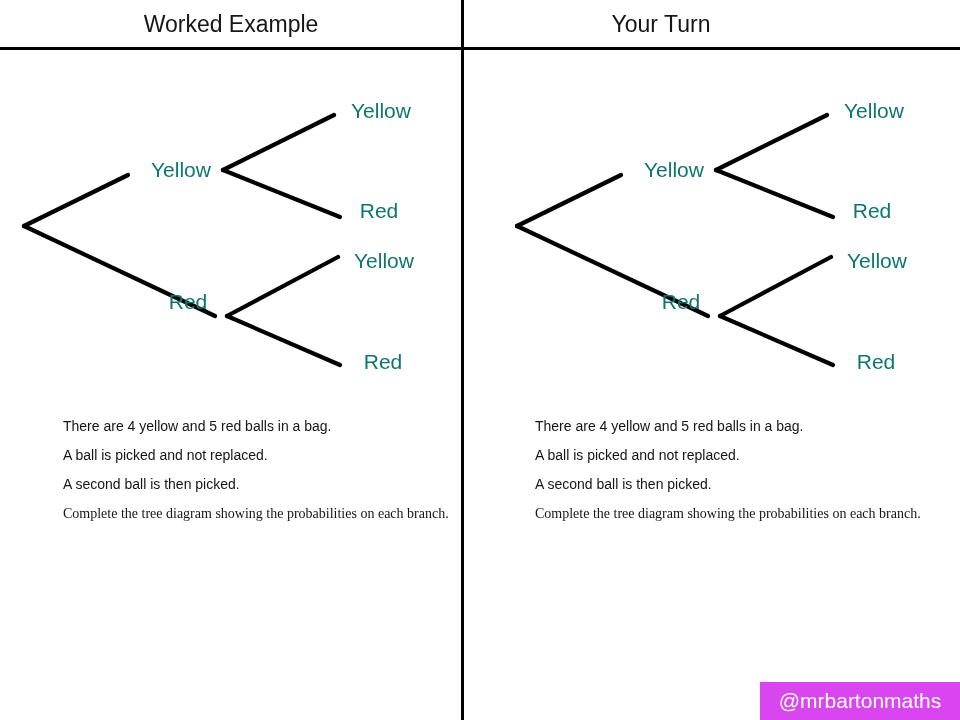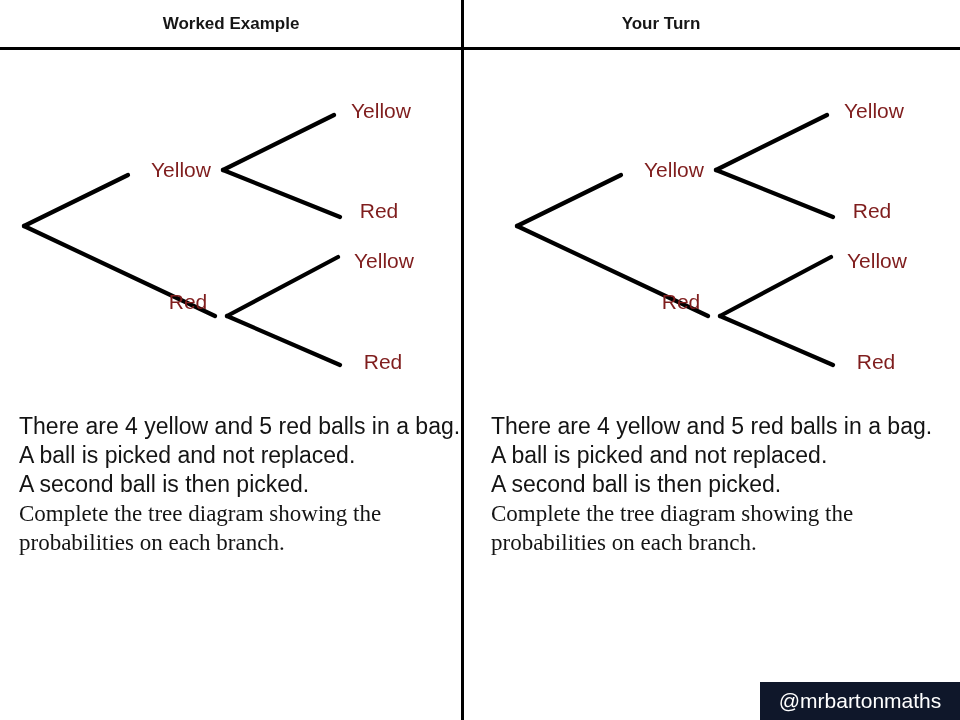--- a/index.html
+++ b/index.html
@@ -28,23 +28,23 @@
   
   .header-band {
     position: absolute;
     left: 0; top: 0;
     width: 960px;
     height: 48px;
   }
   .header-title {
     position: absolute;
     top: 9px;
-    font-size: 17px;
+    font-size: 23px;
     line-height: 30px;
-    font-weight: 700;
+    font-weight: 400;
     color: #161616;
     text-align: center;
     white-space: nowrap;
   }
   .header-title.left  { left: 0;   width: 462px; }
   .header-title.right { left: 462px; width: 398px; }
 
   .header-rule {
     position: absolute;
     left: 0;
@@ -79,46 +79,47 @@
     width: 460px;
     height: 320px;
     overflow: visible;
   }
 
   .node-label {
     position: absolute;
     font-size: 21px;
     line-height: 26px;
     font-weight: 400;
-    color: #7f1d1d;
+    color: #0f766e;
     white-space: nowrap;
     transform: translate(-50%, -50%);
   }
 
   
   .question {
     position: absolute;
     top: 412px;
-    font-size: 23px;
+    font-size: 14px;
     line-height: 29px;
     color: #141414;
+    margin-left: 44px;
   }
   .question.left  { left: 19px;  width: 430px; }
   .question.right { left: 491px; width: 440px; }
   .question .line { white-space: nowrap; }
   .question .line.wrap { white-space: normal; font-family: Liberation Serif, serif; }
 
   
   .watermark {
     position: absolute;
     left: 760px;
     top: 682px;
     width: 200px;
     height: 38px;
-    background: #0f172a;
+    background: #d946ef;
     color: #ffffff;
     font-size: 21px;
     line-height: 38px;
     text-align: center;
     white-space: nowrap;
   }
 </style>
 </head>
 <body>
 

